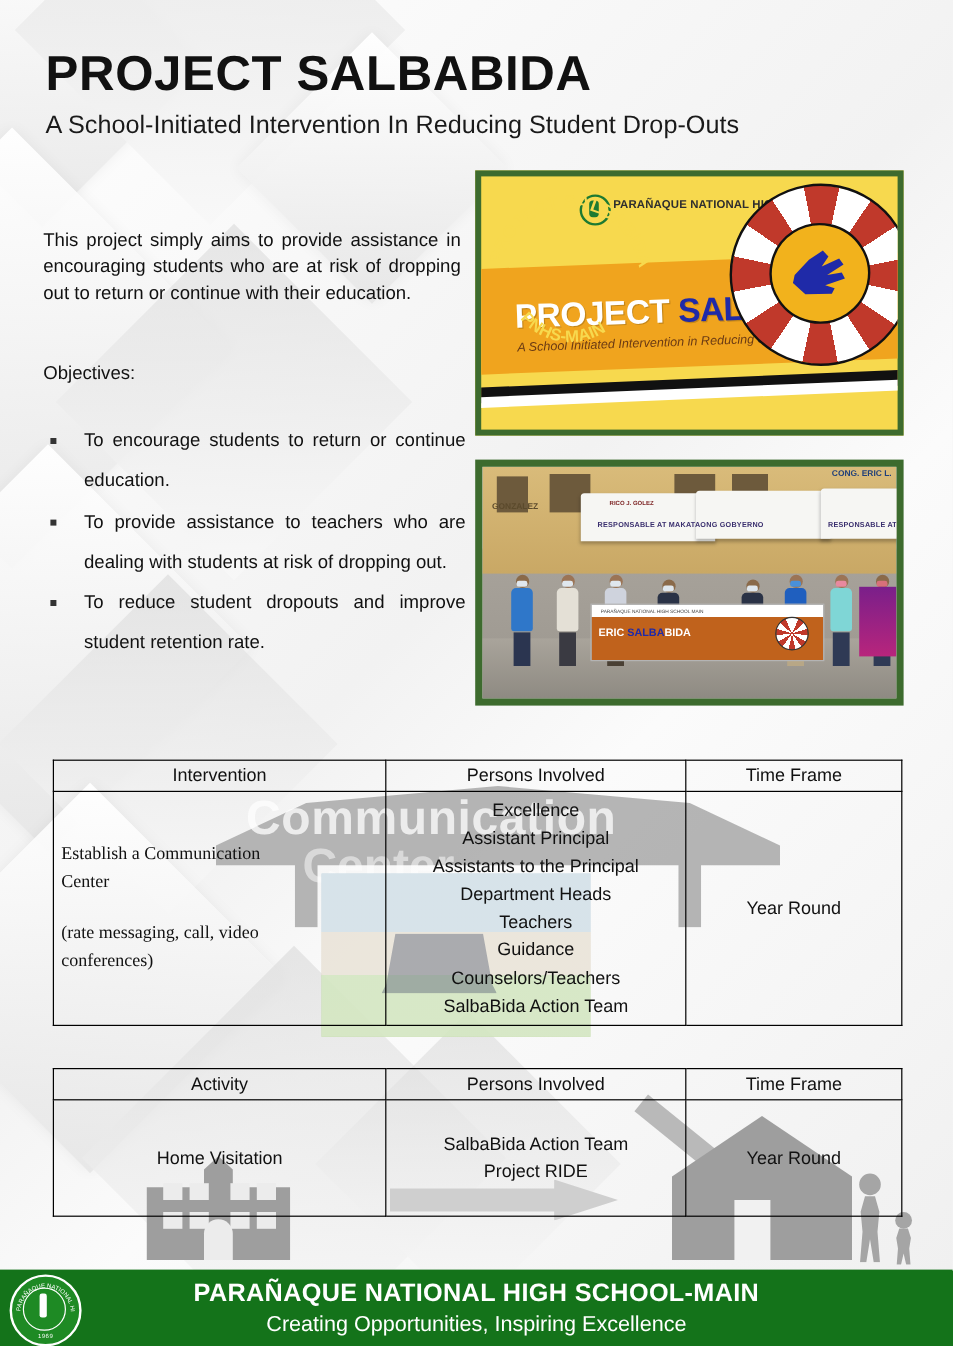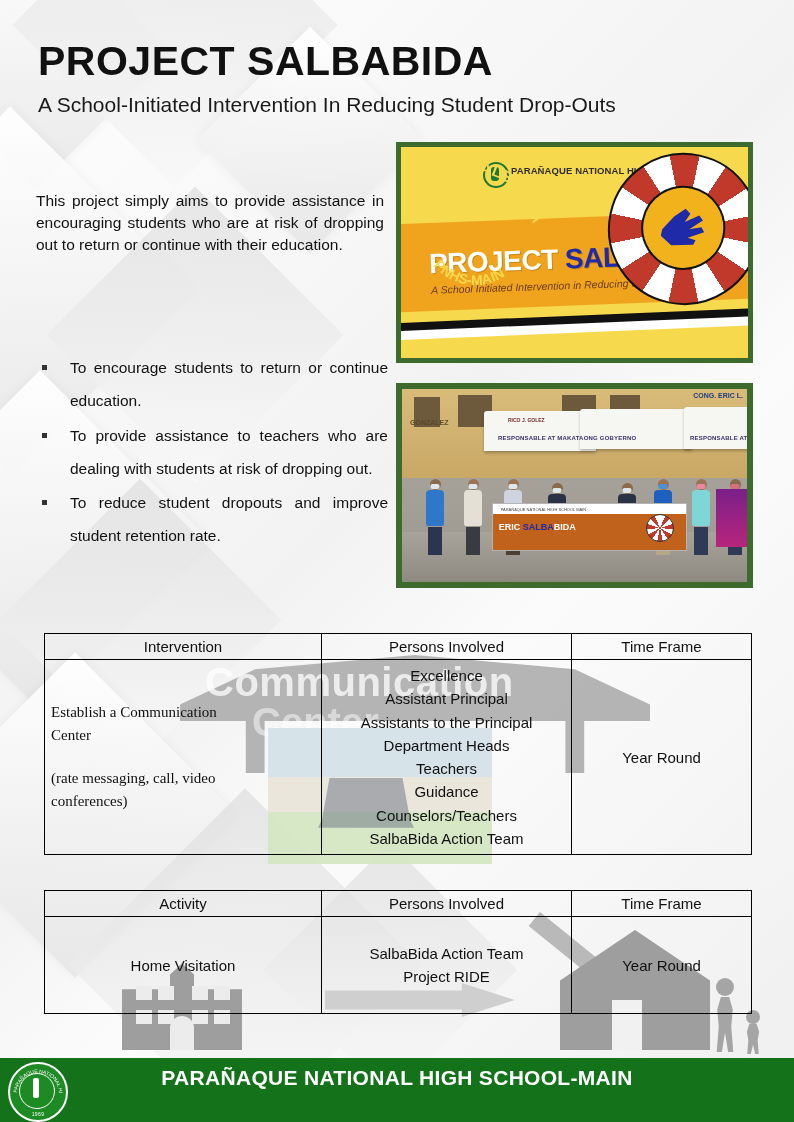--- a/index.html
+++ b/index.html
@@ -339,20 +339,21 @@
     <div class="chev" style="left:230px;top:60px;width:160px;height:160px;"></div>
     <div class="chev2" style="left:300px;top:880px;width:180px;height:180px;"></div>
   </div>
 
   <div class="header">
     <h1 class="title">PROJECT SALBABIDA</h1>
     <div class="subtitle">A School-Initiated Intervention In Reducing Student Drop-Outs</div>
   </div>
 
   <div class="lead">This project simply aims to provide assistance in encouraging students who are at risk of dropping out to return or continue with their education.</div>
+  <div class="objlabel">Objectives:</div>
   <ul class="objlist">
     <li>
       <span class="bullet"></span>
       <span class="txt">To encourage students to return or continue education.</span>
     </li>
     <li>
       <span class="bullet"></span>
       <span class="txt">To provide assistance to teachers who are dealing with students at risk of dropping out.</span>
     </li>
     <li>
@@ -556,15 +557,16 @@
       <svg viewBox="0 0 56 56" width="56" height="56">
         <defs>
             <path id="sealArc" d="M 7,30 A 21,21 0 0 1 49,30"></path>
           </defs>
         <text font-size="5" fill="#ffffff" font-family="Liberation Sans, sans-serif">
           <textPath href="#sealArc" startOffset="2%">PARAÑAQUE NATIONAL HIGH SCHOOL</textPath>
         </text>
       </svg>
     </div>
     <div class="ftitle">PARAÑAQUE  NATIONAL  HIGH  SCHOOL-MAIN</div>
+    <div class="fsub">Creating Opportunities,  Inspiring  Excellence</div>
   </div>
 
 </div>
 
 </body></html>

